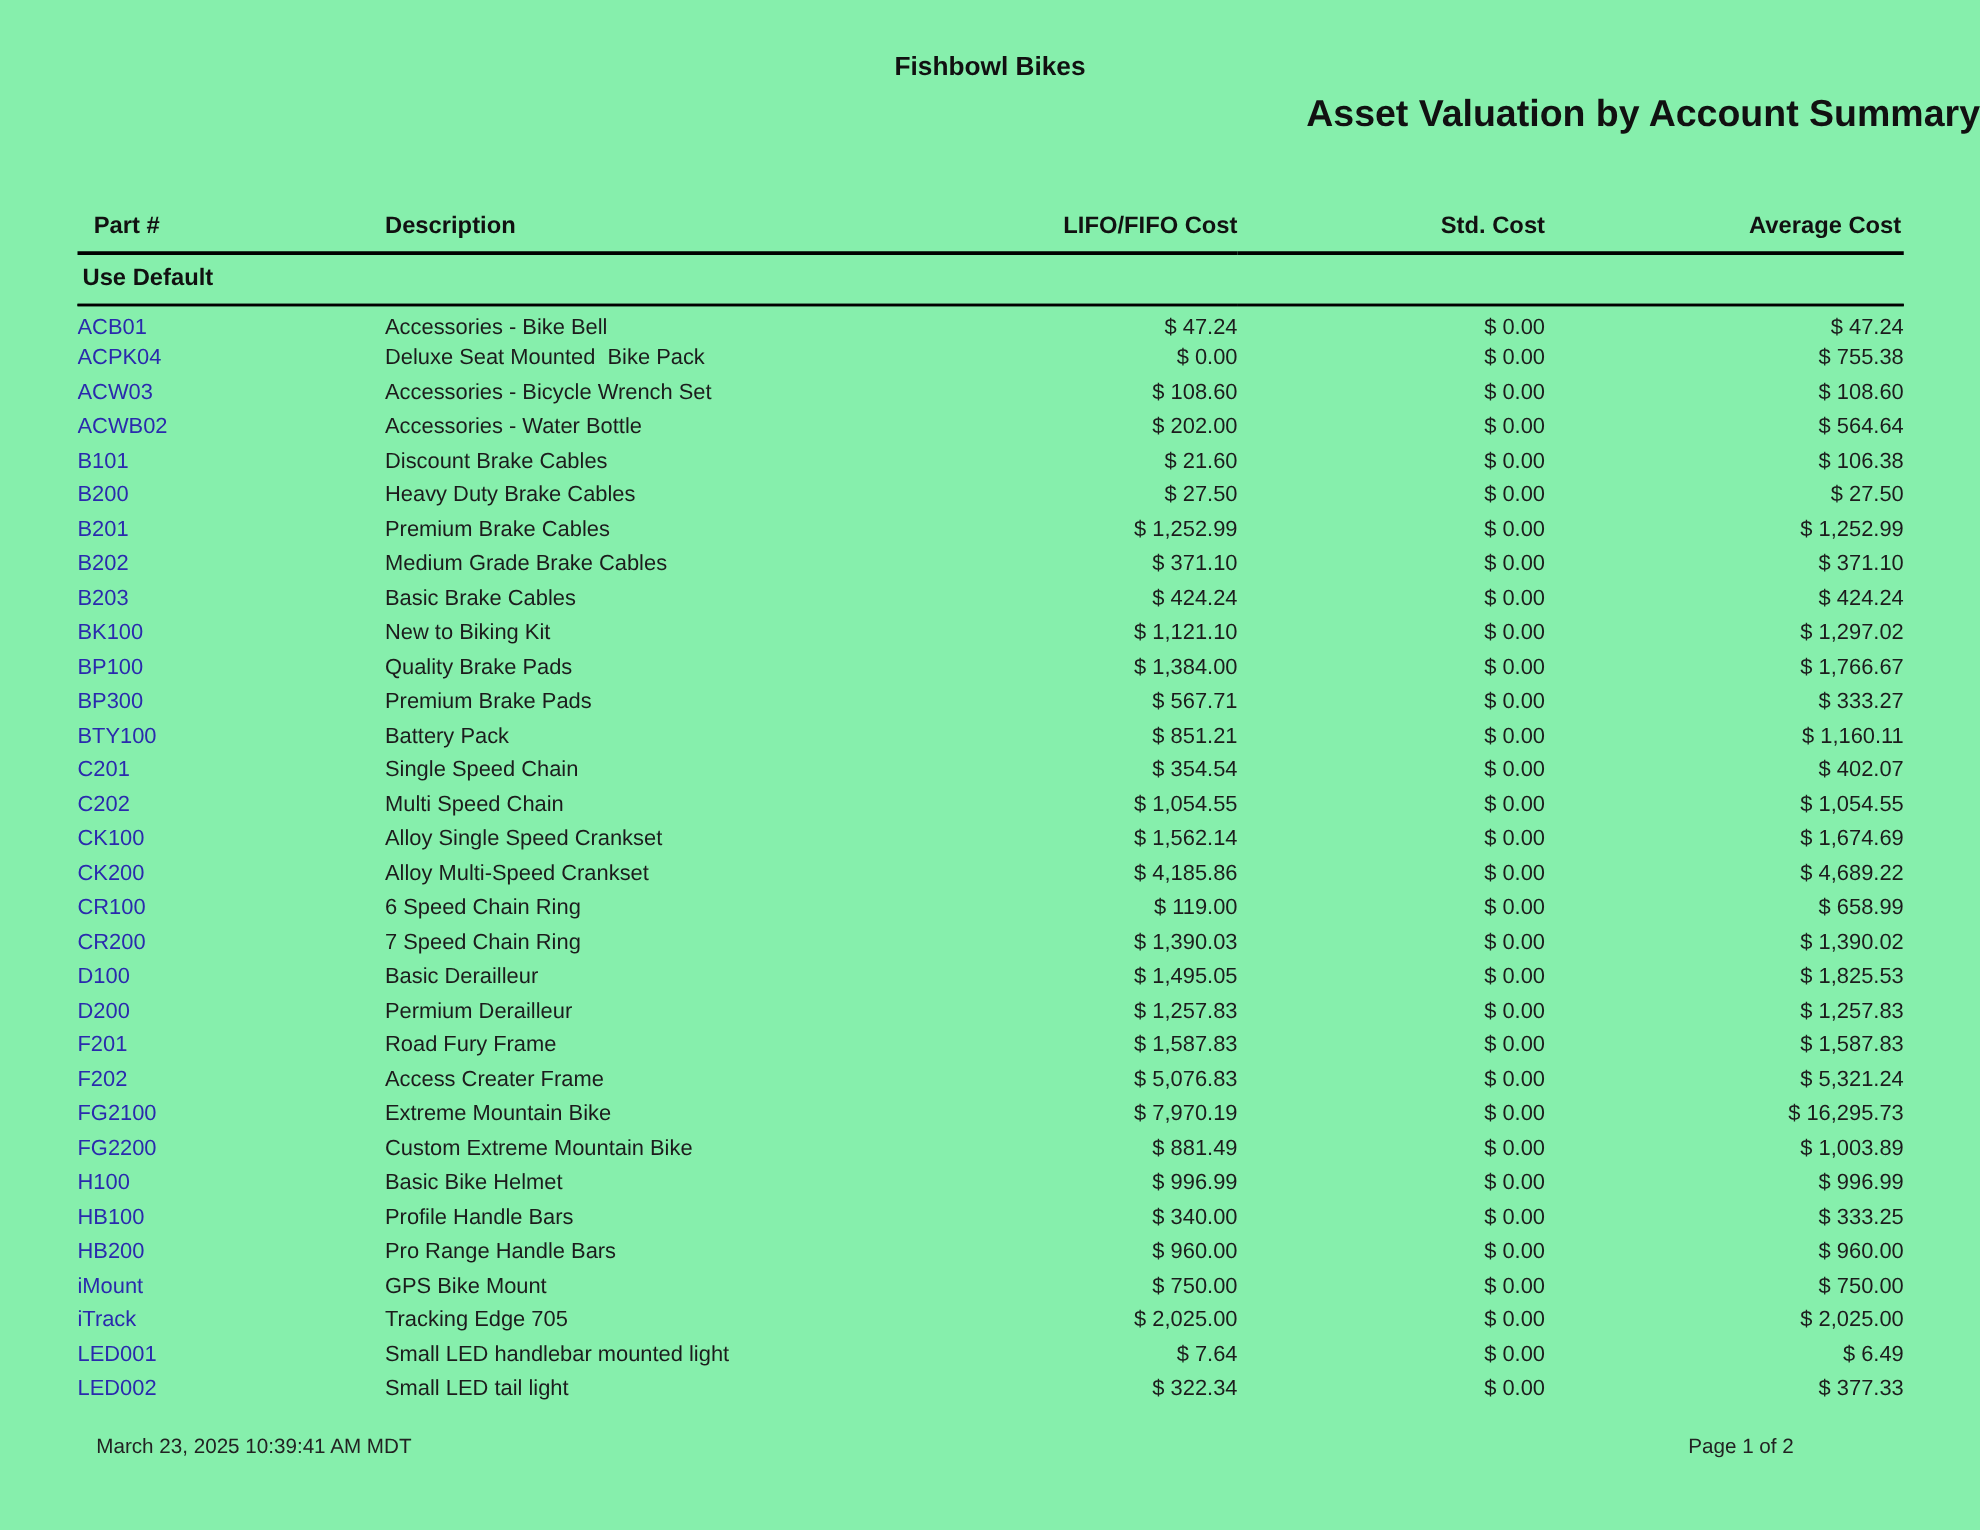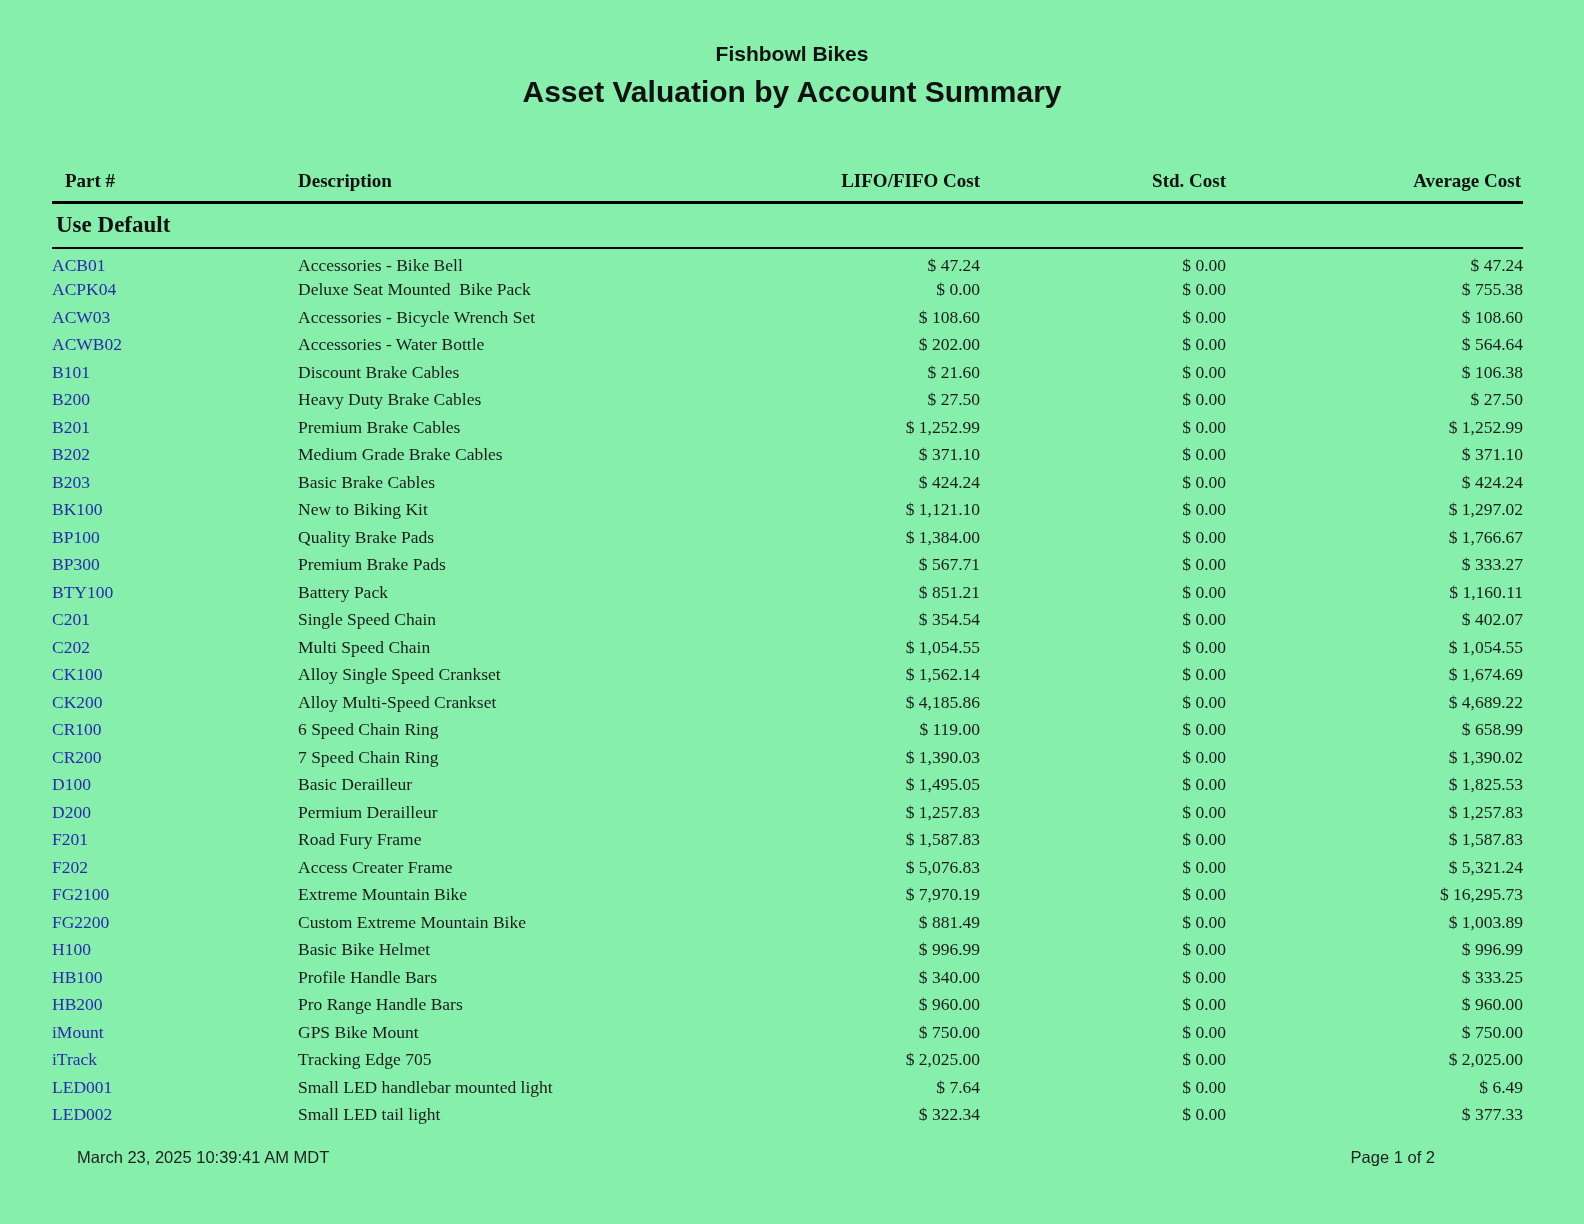--- a/index.html
+++ b/index.html
@@ -25,27 +25,27 @@
   .company-name{
     font-size:21px;
     font-weight:bold;
     color:#111111;
   }
   .report-title{
     margin-top:9px;
     font-size:30px;
     font-weight:bold;
     color:#111111;
+    text-align:right;
   }
   .table-area{
     position:absolute;
-    left:52px;
+    left:62px;
     right:61px;
     top:170px;
-    font-family:Liberation Serif, serif;
   }
   table.report-table{
     width:100%;
     border-collapse:collapse;
     table-layout:fixed;
   }
   col.c-part{width:246px;}
   col.c-desc{width:392px;}
   col.c-lifo{width:290px;}
   col.c-std{width:246px;}
@@ -56,21 +56,21 @@
     color:#111111;
     padding:0 0 9px 0;
     border-bottom:3px solid var(--rule-black);
     white-space:nowrap;
   }
   thead th.h-left{text-align:left;}
   thead th.h-right{text-align:right;}
   thead th.h-part{padding-left:13px;}
   thead th.h-avg{padding-right:2px;}
   tbody.section-body td{
-    font-size:23px;
+    font-size:19px;
     font-weight:bold;
     color:#111111;
     text-align:left;
     padding:8px 0 9px 4px;
     border-bottom:2px solid var(--rule-black);
   }
   tbody.data-body td{
     height:27.5px;
     font-size:17.5px;
     vertical-align:middle;

